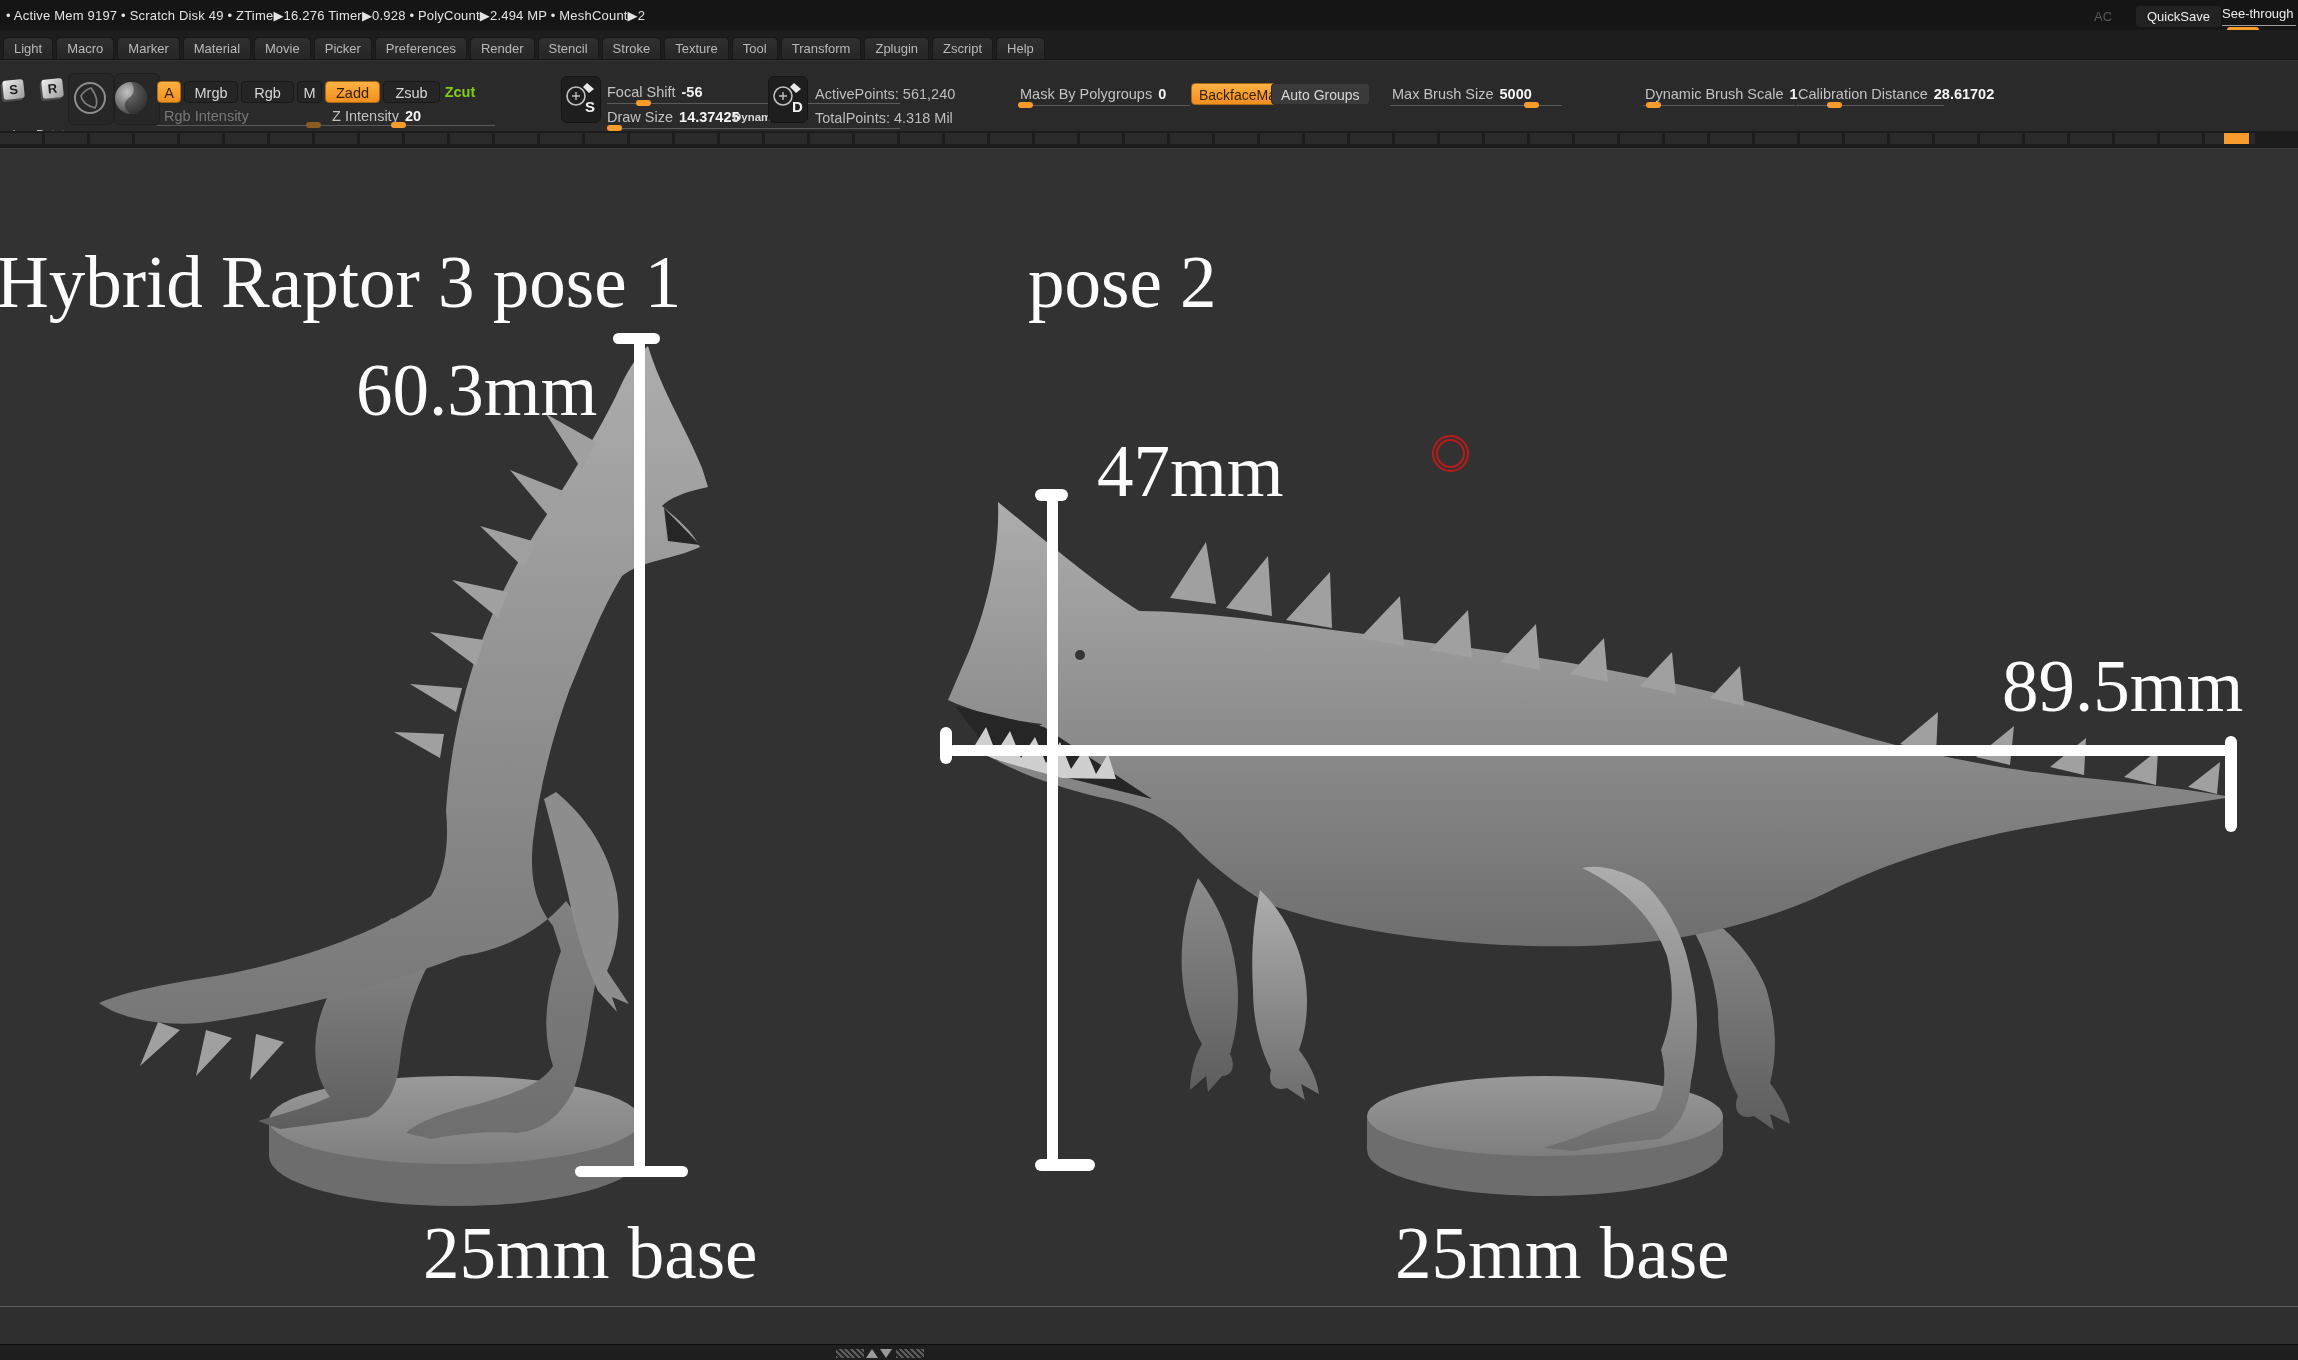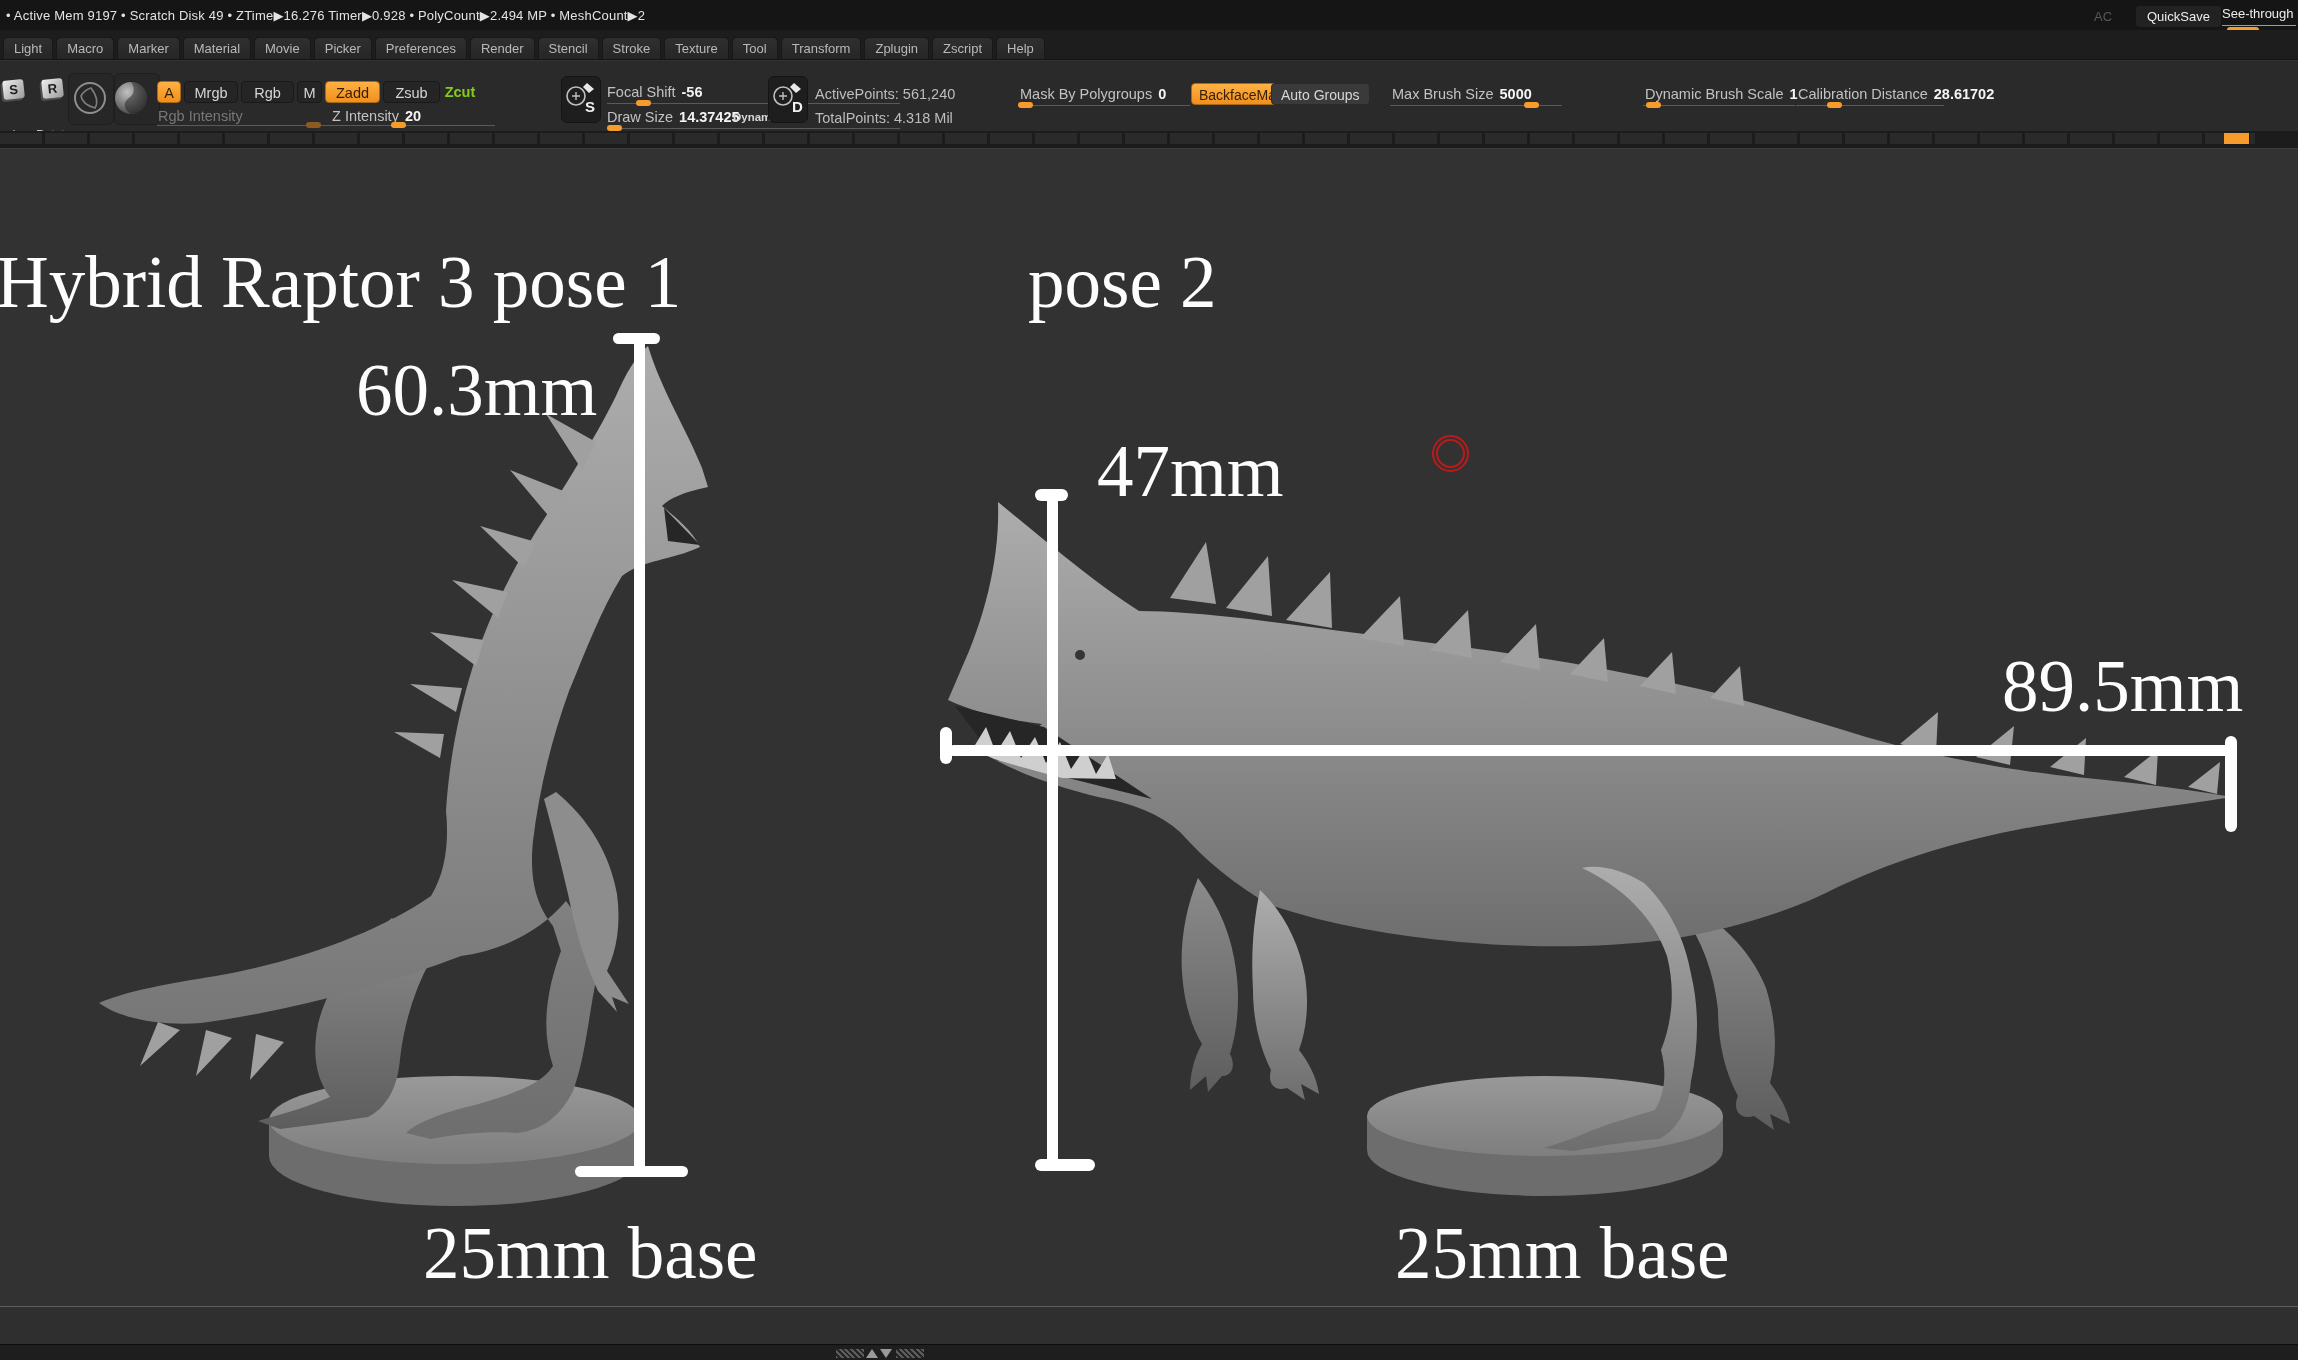--- a/index.html
+++ b/index.html
@@ -21,21 +21,21 @@
        background:linear-gradient(#2f2f2f,#262626);border:1px solid #181818;border-bottom:none;
        border-radius:5px 5px 0 0;white-space:nowrap;}
   
   .toolbar{left:0;top:60px;width:2298px;height:71px;background:#2a2a2a;border-top:1px solid #333;}
   .tbtn{position:absolute;top:20px;height:22px;line-height:22px;text-align:center;font-size:14.5px;color:#d6d6d6;
         background:#252525;border:1px solid #191919;border-radius:4px;box-sizing:border-box;}
   .tbtn.orange{background:linear-gradient(#ffb143,#f08f1e);color:#331f05;border:1px solid #a96812;font-weight:400;}
   .tbtn.ghost{background:none;border:none;color:#84cc16;font-weight:bold;}
   .slabel{position:absolute;font-size:14.5px;color:#c2c2c2;white-space:nowrap;}
   .slabel b{color:#f4f4f4;font-weight:700;margin-left:6px;}
-  .slabel.dim{color:#787878;}
+  .slabel.dim{color:#787878;margin-left:6px;}
   .track{position:absolute;height:1px;background:#5a5a5a;}
   .handle{position:absolute;width:15px;height:6px;background:#f79b2d;border-radius:3px;}
   .handle.dimh{background:#8a5c22;}
   .ptext{position:absolute;font-size:14.5px;color:#bdbdbd;white-space:nowrap;}
   .brushicon{position:absolute;top:15px;width:38px;height:45px;background:#1e1e1e;border:1px solid #151515;border-radius:6px;}
   .flipicon{position:absolute;width:21px;height:19px;background:linear-gradient(135deg,#f0f0f0,#9a9a9a);
             border-radius:3px;color:#1c1c1c;font-weight:700;font-size:13px;text-align:center;line-height:19px;
             transform:rotate(-6deg);box-shadow:-2px 2px 0 #4d4d4d;}
   .iconlabel{position:absolute;font-size:12px;color:#c2c2c2;margin-top:21px;}
   .iconwell{position:absolute;top:12px;width:44px;height:50px;background:#272727;border:1px solid #1f1f1f;border-radius:6px;}

